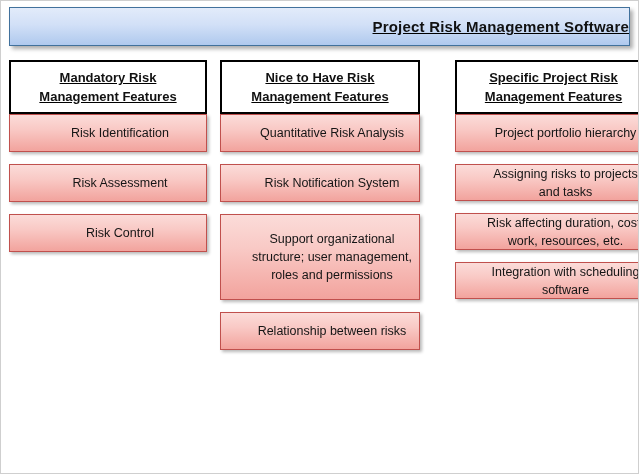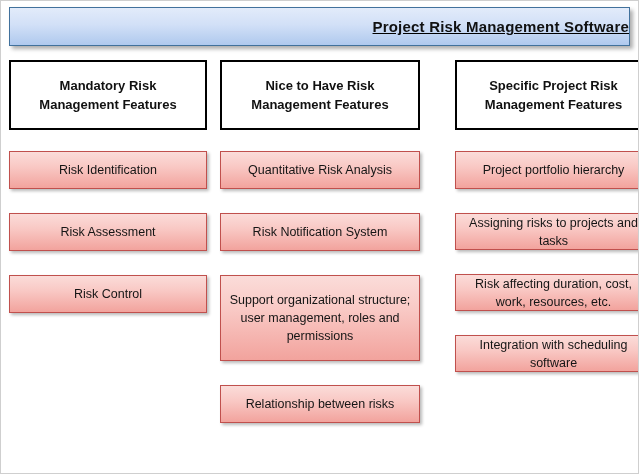--- a/index.html
+++ b/index.html
@@ -54,49 +54,50 @@
     top: 0;
   }
   .col-0 { left: 8px;   width: 198px; }
   .col-1 { left: 219px; width: 200px; }
   .col-2 { left: 454px; width: 197px; }
 
   
   .col-header {
     box-sizing: border-box;
     width: 100%;
-    height: 70px;
+    height: 54px;
     border: 2px solid #000000;
     background: #ffffff;
     display: flex;
     align-items: center;
     justify-content: center;
     text-align: center;
-    margin-bottom: 21px;
+    text-decoration: underline;
   }
   .col-header-text {
     font-size: 13px;
     font-weight: bold;
     color: #111111;
     line-height: 19px;
     padding: 0 6px;
   }
 
   
   .feature {
     box-sizing: border-box;
     width: 100%;
     border: 1px solid #C0504D;
     background: linear-gradient(to bottom, #FBDCD9 0%, #F9C9C5 40%, #F2A39D 100%);
     box-shadow: 2px 2px 3px rgba(0,0,0,0.28);
     display: flex;
     align-items: center;
     justify-content: center;
     text-align: center;
-    margin-bottom: 24px;
+    margin-bottom: 12px;
+    padding-left: 24px;
   }
   .feature-text {
     font-size: 12.5px;
     color: #151515;
     line-height: 18px;
     padding: 0 6px;
   }
   .h1line { height: 38px; }
   .h2line { height: 37px; }
   .h4line { height: 86px; }

